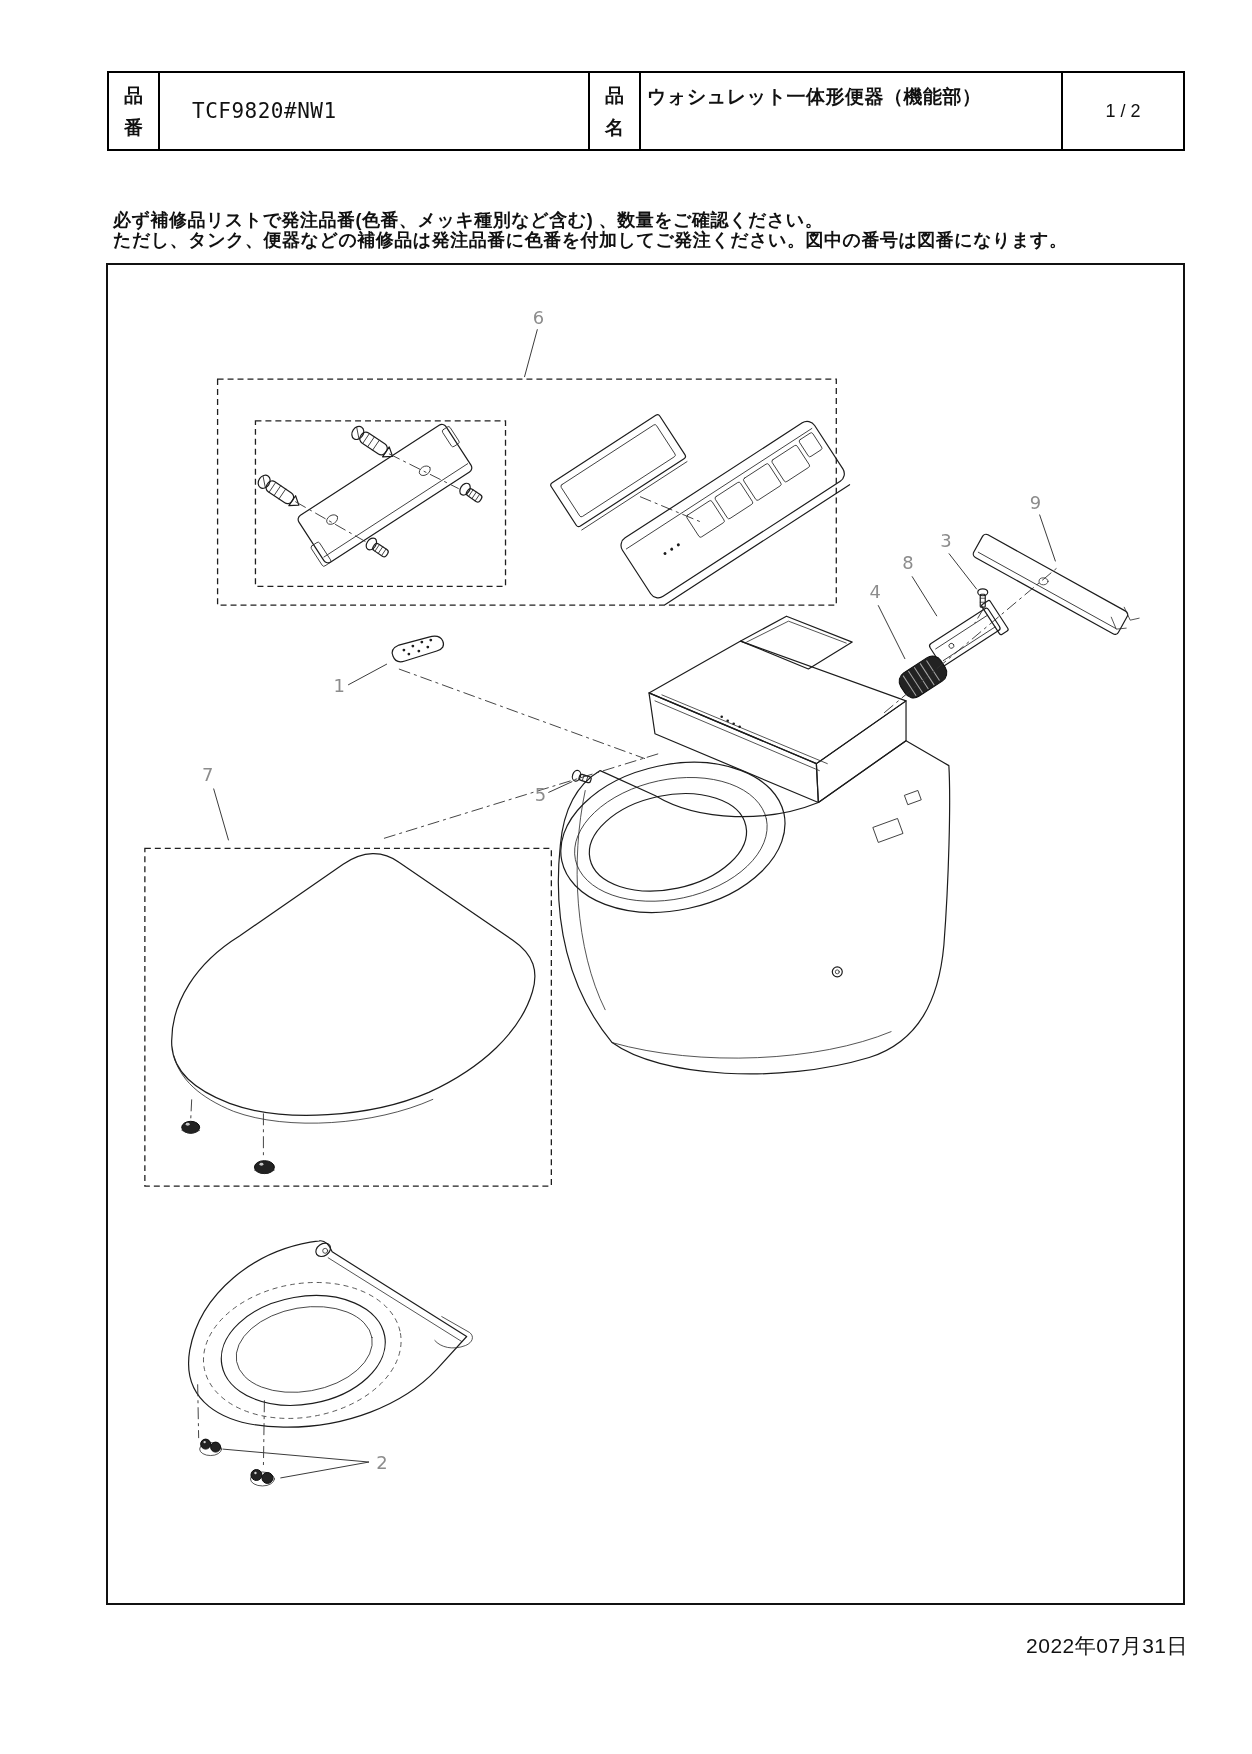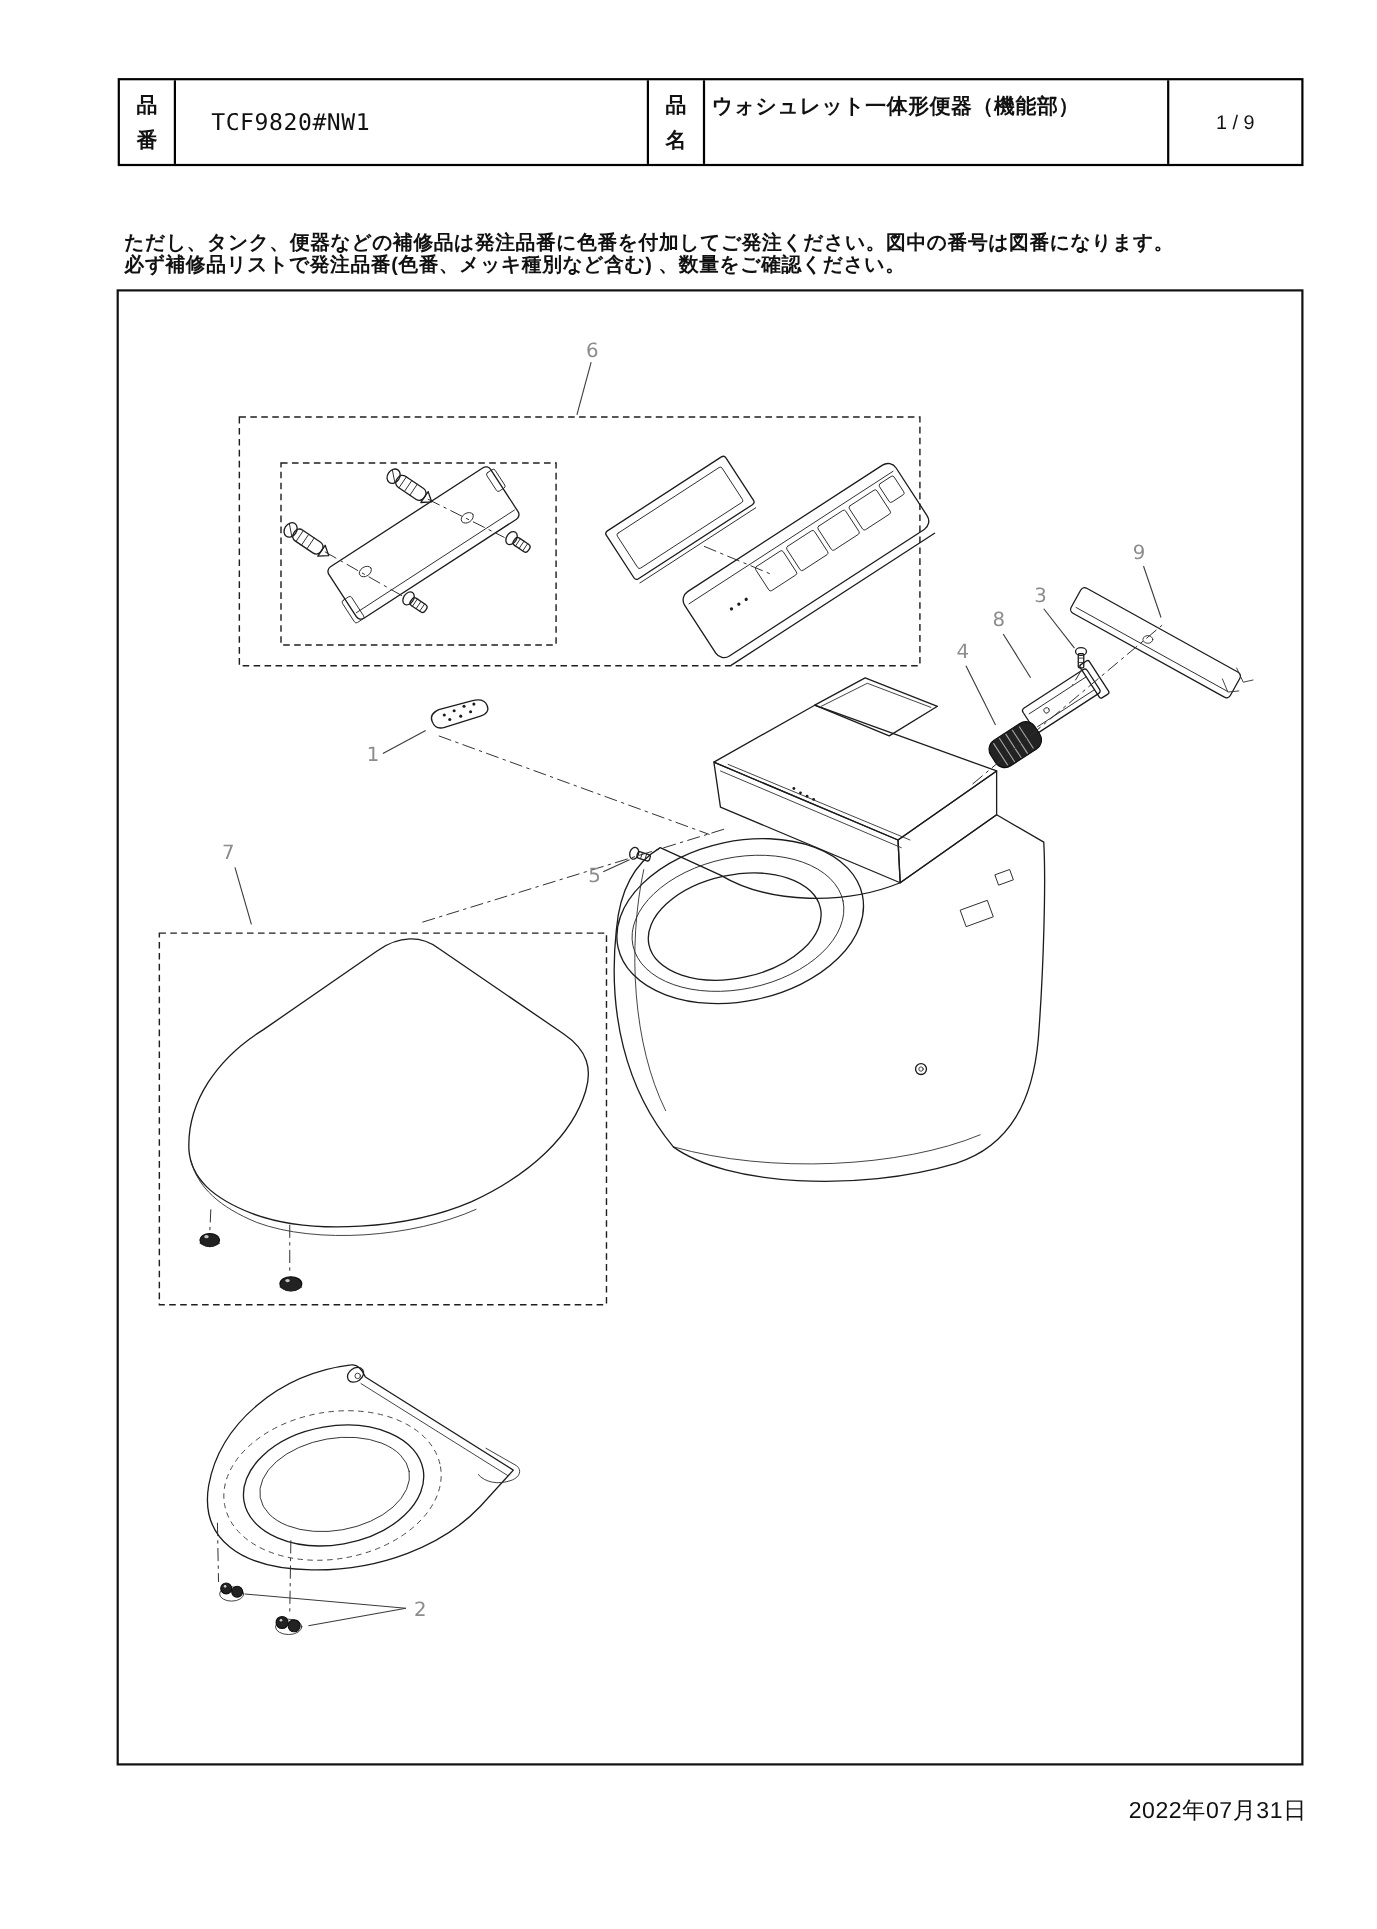--- a/index.html
+++ b/index.html
@@ -53,26 +53,26 @@
     <div class="cell vlabel">
       <span>品</span>
       <span>番</span>
     </div>
     <div class="cell partno">TCF9820#NW1</div>
     <div class="cell vlabel vlabel2">
       <span>品</span>
       <span>名</span>
     </div>
     <div class="cell pname">ウォシュレット一体形便器（機能部）</div>
-    <div class="cell page">1 / 9</div>
+    <div class="cell page">1 / 2</div>
   </div>
 
   <div class="notes">
+    <div>必ず補修品リストで発注品番(色番、メッキ種別など含む) 、数量をご確認ください。</div>
     <div>ただし、タンク、便器などの補修品は発注品番に色番を付加してご発注ください。図中の番号は図番になります。</div>
-    <div>必ず補修品リストで発注品番(色番、メッキ種別など含む) 、数量をご確認ください。</div>
   </div>
 
   <div class="diagram-box">
     <svg viewBox="106 263 1079 1342" xmlns="http://www.w3.org/2000/svg">
 
       <rect class="dashbox" x="216" y="377" width="621" height="227"></rect>
       <rect class="dashbox" x="254" y="419" width="251" height="166"></rect>
       <rect class="dashbox" x="143" y="848" width="408" height="339"></rect>
 
       <g>

